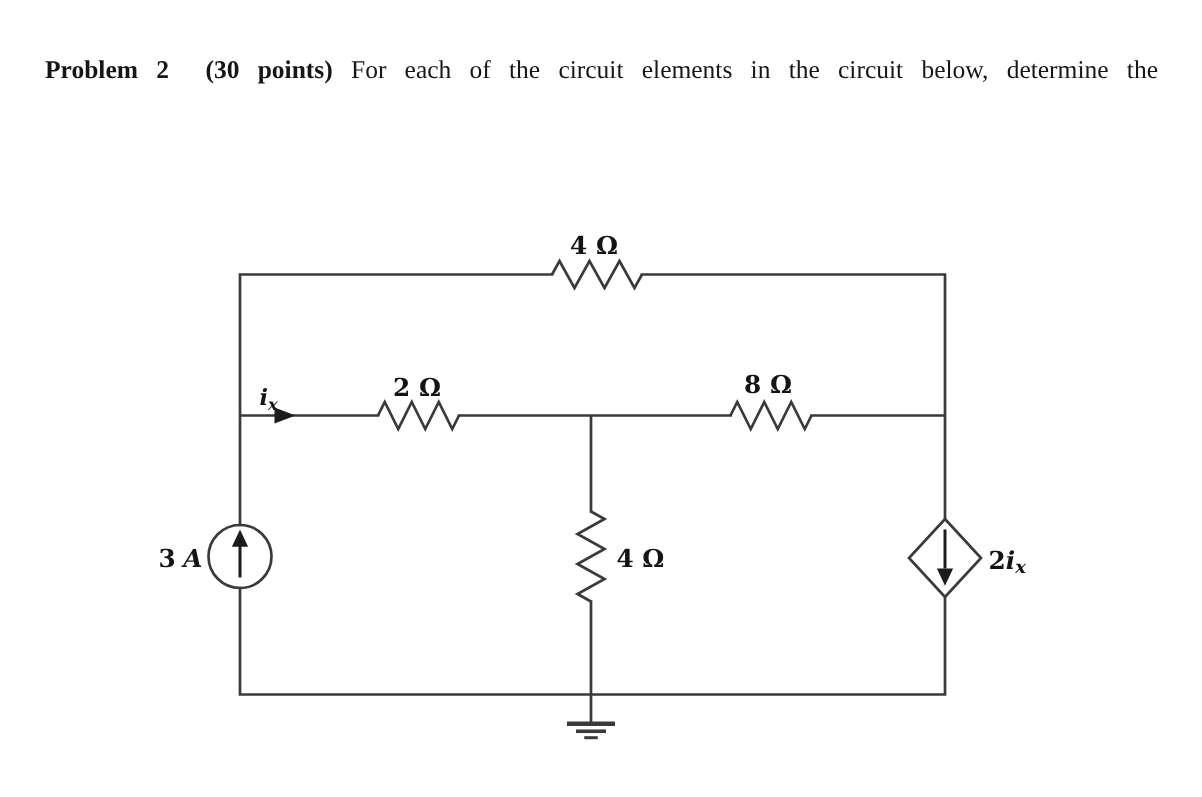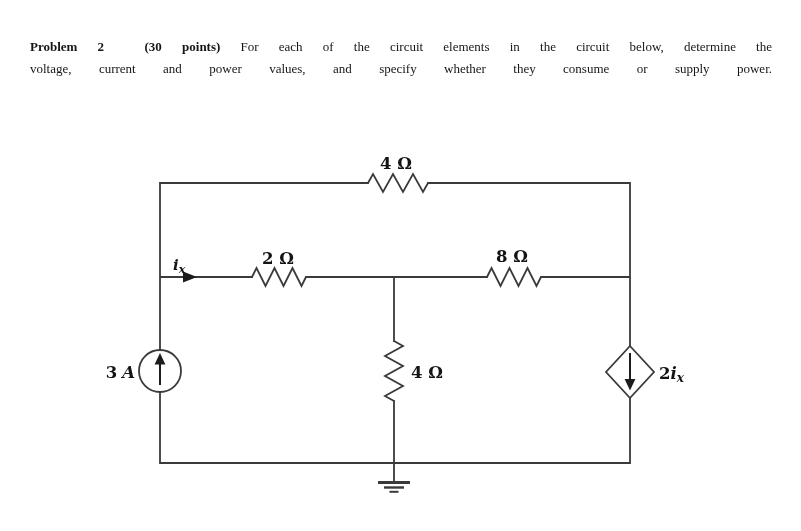--- a/index.html
+++ b/index.html
@@ -10,21 +10,21 @@
     background: #ffffff;
     overflow: hidden;
     font-family: "Liberation Serif", "DejaVu Serif", serif;
   }
   .problem {
     position: absolute;
     left: 30px;
     top: 36px;
     width: 742px;
     color: #161616;
-    font-size: 13px;
+    font-size: 17px;
     line-height: 22px;
   }
   .jline {
     text-align: justify;
     text-align-last: justify;
   }
   .lastline { text-align: left; }
   .bold { font-weight: bold; white-space: pre-wrap; }
   .circuit-svg {
     position: absolute;
@@ -59,21 +59,20 @@
   .gnd2 { stroke: var(--wire, #3a3a3a); stroke-width: 2.4; }
   .gnd3 { stroke: var(--wire, #3a3a3a); stroke-width: 2; }
 </style>
 </head>
 <body>
 
 <div class="screen">
 
   <div class="problem">
     <div class="jline"><span class="bold">Problem 2  (30 points) </span><span>For each of the circuit elements in the circuit below, determine the</span></div>
-    <div class="jline">voltage, current and power values, and specify whether they consume or supply power.</div>
   </div>
 
   <svg class="circuit-svg" viewBox="0 0 801 531">
 
     <path class="wire" d="M160,183 H368 M428,183 H630
          M160,183 V350 M160,392 V463
          M630,183 V346 M630,398 V463
          M160,463 H630
          M160,277 H252 M306,277 H487 M541,277 H630
          M394,277 V341 M394,401 V481"></path>

